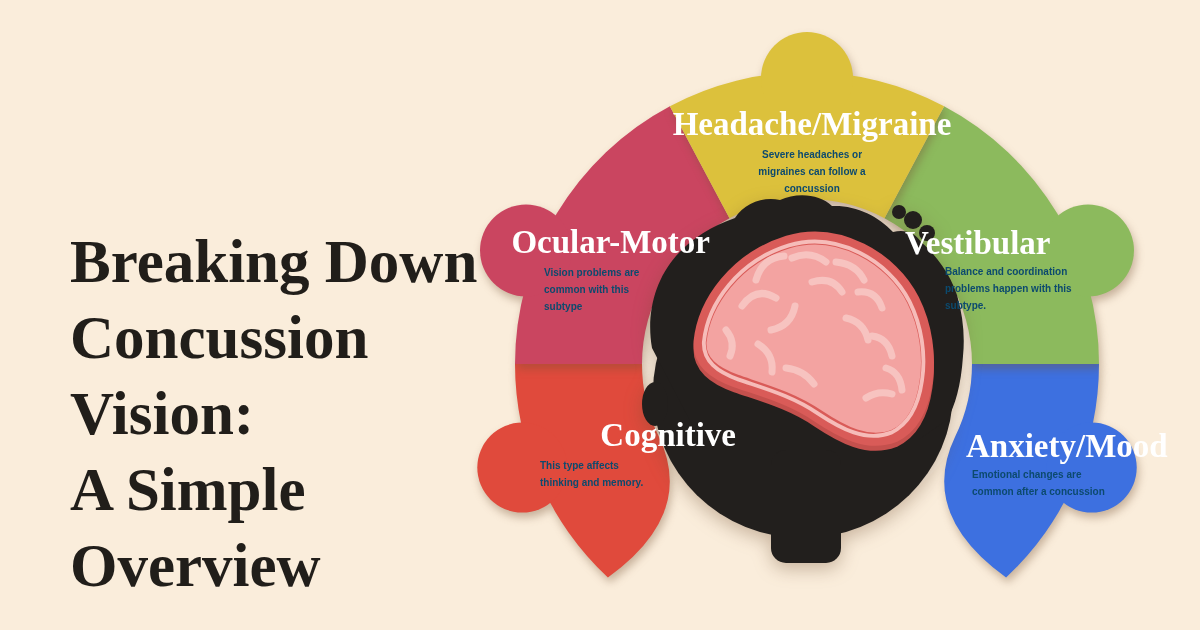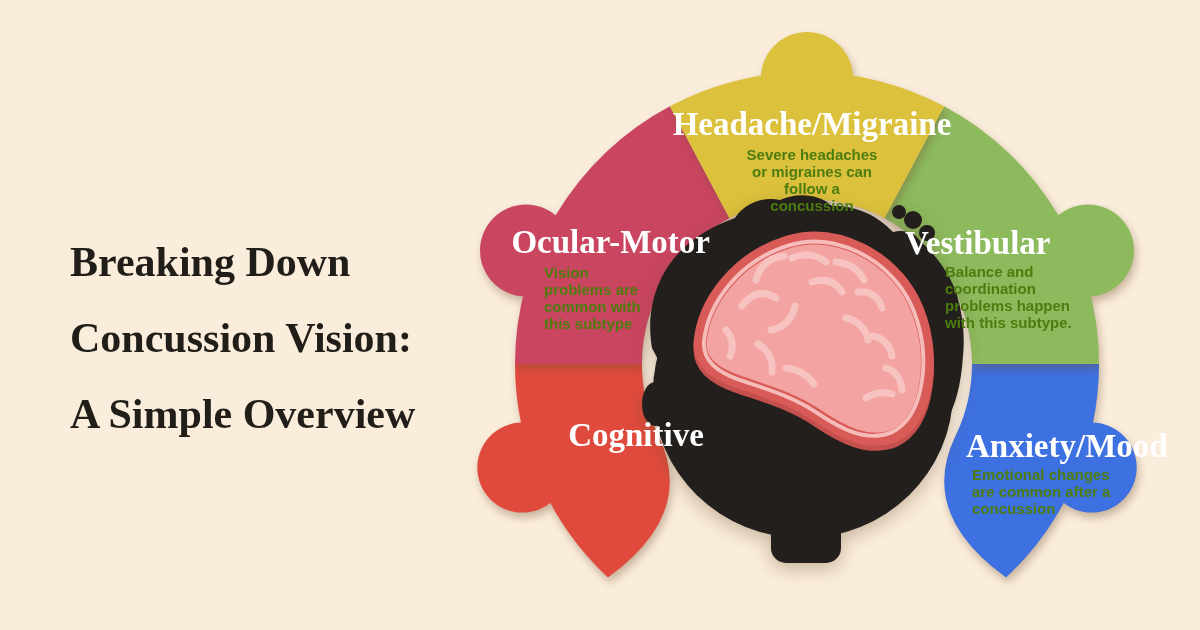--- a/index.html
+++ b/index.html
@@ -9,37 +9,37 @@
     font-family:"Liberation Sans", sans-serif;
   }
   .stage{position:absolute;left:0;top:0;width:1200px;height:630px;}
   svg.diagram{position:absolute;left:0;top:0;}
   .seg{filter:drop-shadow(2px 5px 4px rgba(115,80,50,0.38));}
   .headg{filter:drop-shadow(0 6px 9px rgba(110,75,45,0.35));}
 
   .main-title{
     position:absolute;left:70px;top:224px;width:430px;
     font-family:"Liberation Serif", serif;font-weight:700;
-    font-size:42px;line-height:76px;color:#211E1A;
+    font-size:61px;line-height:76px;color:#211E1A;
   }
   .seg-title{
     position:absolute;font-family:"Liberation Serif", serif;font-weight:700;
     color:#FFFFFF;font-size:33px;line-height:30px;white-space:nowrap;
   }
   .seg-desc{
-    position:absolute;color:#4d7c0f;font-weight:700;
-    font-size:15px;line-height:17px;
+    position:absolute;color:#0c4a6e;font-weight:700;
+    font-size:10px;line-height:17px;
   }
   .t-headache{left:642px;top:109px;width:340px;text-align:center;}
   .d-headache{left:742px;top:146px;width:140px;text-align:center;}
   .t-ocular{left:500px;top:227px;width:210px;text-align:right;}
   .d-ocular{left:544px;top:264px;width:102px;text-align:left;}
   .t-vestibular{left:905px;top:228px;width:205px;text-align:left;}
   .d-vestibular{left:945px;top:263px;width:135px;text-align:left;}
-  .t-cognitive{left:536px;top:420px;width:200px;text-align:center;}
+  .t-cognitive{left:536px;top:420px;width:200px;text-align:right;}
   .d-cognitive{left:540px;top:457px;width:112px;text-align:left;}
   .t-anxiety{left:966px;top:431px;width:230px;text-align:left;}
   .d-anxiety{left:972px;top:466px;width:142px;text-align:left;}
 </style>
 </head>
 <body>
 
 <div class="stage">
 
   <svg class="diagram" width="1200" height="630" viewBox="0 0 1200 630">
@@ -135,17 +135,18 @@
   <div class="seg-title t-headache">Headache/Migraine</div>
   <div class="seg-desc d-headache">Severe headaches or migraines can follow a concussion</div>
 
   <div class="seg-title t-ocular">Ocular-Motor</div>
   <div class="seg-desc d-ocular">Vision problems are common with this subtype</div>
 
   <div class="seg-title t-vestibular">Vestibular</div>
   <div class="seg-desc d-vestibular">Balance and coordination problems happen with this subtype.</div>
 
   <div class="seg-title t-cognitive">Cognitive</div>
+  <div class="seg-desc d-cognitive">This type affects thinking and memory.</div>
 
   <div class="seg-title t-anxiety">Anxiety/Mood</div>
   <div class="seg-desc d-anxiety">Emotional changes are common after a concussion</div>
 
 </div>
 
 </body></html>

